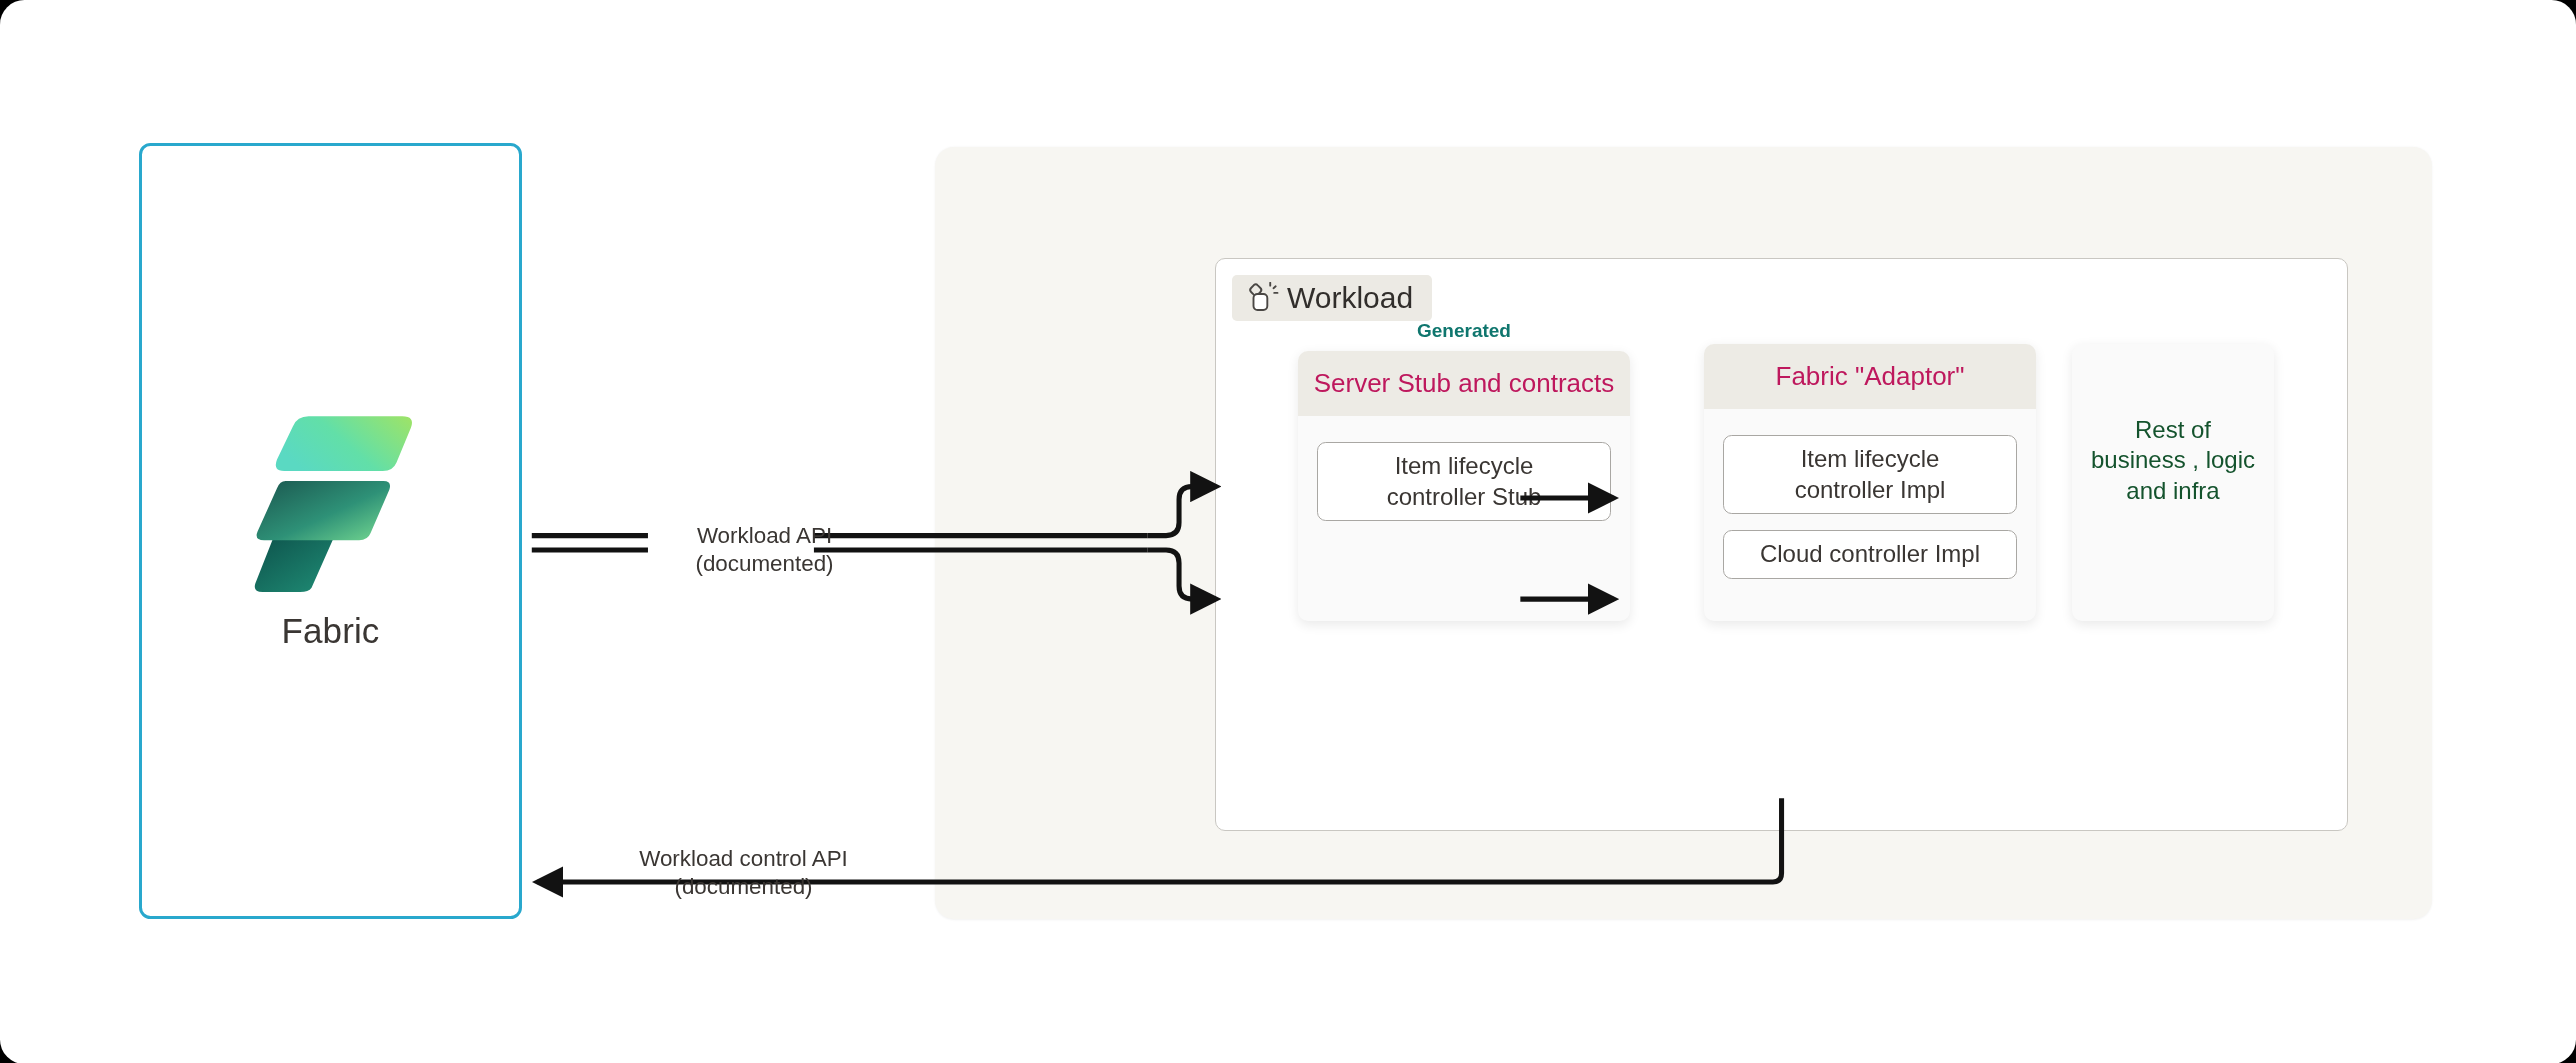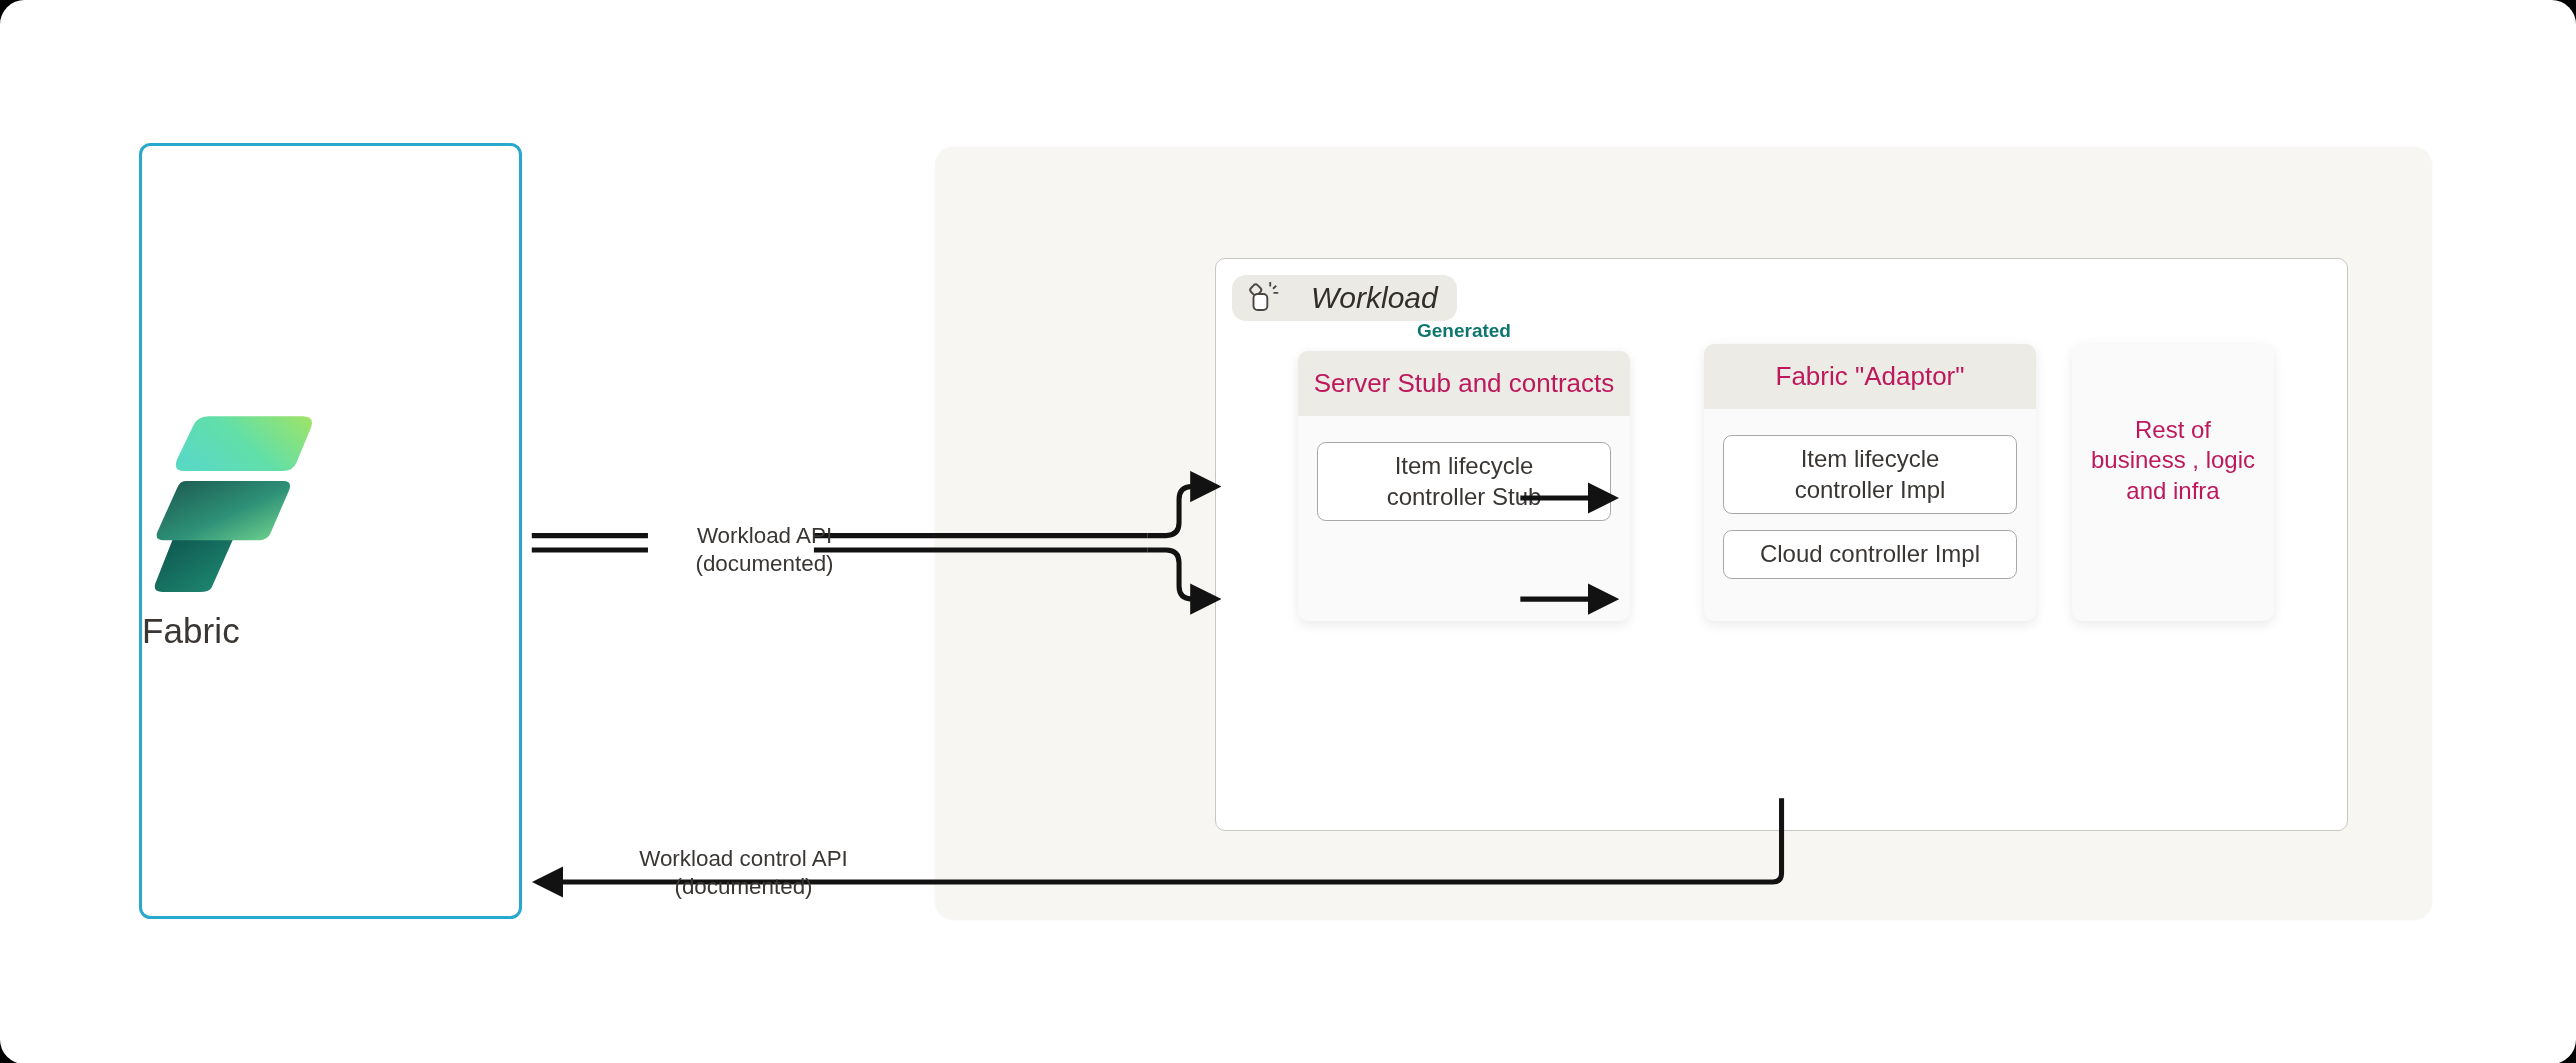--- a/index.html
+++ b/index.html
@@ -26,20 +26,21 @@
     position: absolute;
     left: 139px;
     top: 143px;
     width: 383px;
     height: 776px;
     background: #ffffff;
     border: 3.6px solid #29a8cd;
     border-radius: 11.5px;
     display: flex;
     flex-direction: column;
+    align-items: center;
     justify-content: center;
   }
 
   #fabric-logo {
     width: 178px;
     height: 180px;
     display: block;
   }
 
   #fabric-label {
@@ -100,23 +101,22 @@
     height: 573px;
     background: #ffffff;
     border: 1.4px solid #c9c7c2;
     border-radius: 10px;
   }
 
   #workload-chip {
     left: 16px;
     top: 16px;
     height: 46px;
-    padding: 0 19px 0 79px;
-    border-radius: 14px;
-    font-style: italic;
+    padding: 0 19px 0 55px;
+    border-radius: 5px;
   }
   #workload-chip-label {
     font-size: 30px;
     color: #312e2b;
     white-space: nowrap;
   }
   #workload-icon {
     position: absolute;
     left: 11.5px;
     top: 7.2px;
@@ -160,21 +160,21 @@
     border-radius: 10px;
     box-shadow: 0 3.6px 11.5px rgba(0,0,0,.085);
     display: flex;
     align-items: flex-start;
     justify-content: center;
     padding-top: 71px;
   }
   #rest-card-label {
     font-size: 24px;
     line-height: 1.27;
-    color: #be185d;
+    color: #14532d;
     text-align: center;
     white-space: pre-line;
   }
 
   #generated-label {
     position: absolute;
     left: 82px;
     top: 61px;
     width: 332px;
     text-align: center;

